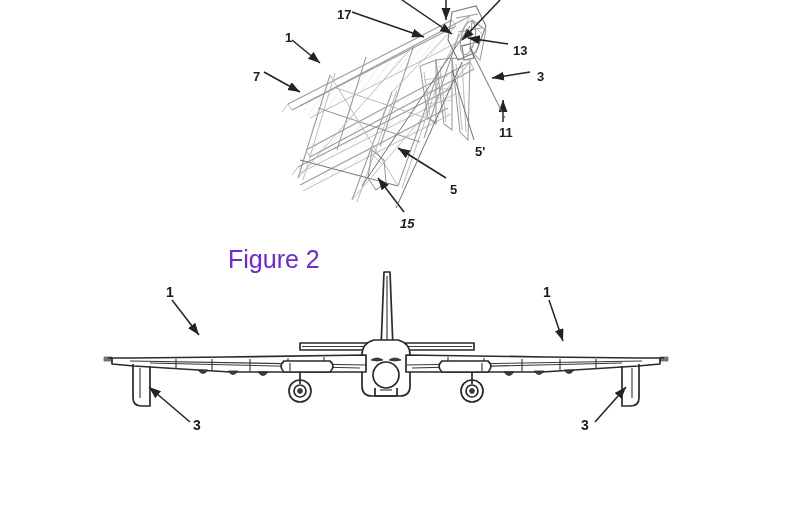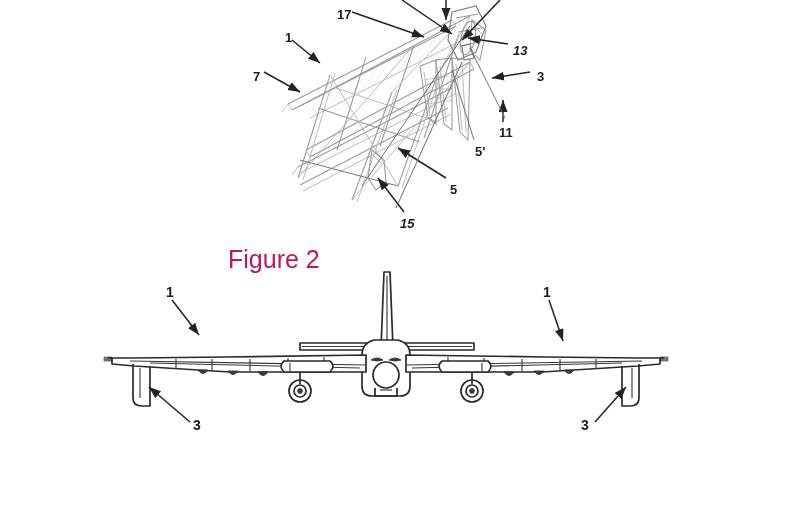--- a/index.html
+++ b/index.html
@@ -34,21 +34,21 @@
     font-weight: bold;
     color: #1c1c1c;
     white-space: nowrap;
     line-height: 1;
     user-select: none;
   }
   .fig-title {
     position: absolute;
     font-family: "Liberation Sans", sans-serif;
     font-weight: normal;
-    color: #be185d;
+    color: #6d28d9;
     white-space: nowrap;
     line-height: 1;
   }
   
   .wire      { stroke: #9a9a9a; stroke-width: 1.05; fill: none; }
   .wire-lt   { stroke: #b4b4b4; stroke-width: 0.9;  fill: none; }
   .wire-dk   { stroke: #7d7d7d; stroke-width: 1.15; fill: none; }
   .wire-hatch{ stroke: #a8a8a8; stroke-width: 0.6;  fill: none; }
   
   .leader    { stroke: #232323; stroke-width: 1.5; fill: none; }
@@ -196,21 +196,21 @@
 
         <path class="leader-sl" d="M362,186 L470,26"></path>
         <path class="leader-sl" d="M396,208 L462,62"></path>
       </g>
     </g>
   </svg>
 
   <div class="ref-label" style="left:337px; top:8px;  font-size:13px;">17</div>
   <div class="ref-label" style="left:285px; top:31px; font-size:13px;">1</div>
   <div class="ref-label" style="left:253px; top:70px; font-size:13px;">7</div>
-  <div class="ref-label" style="left:513px; top:44px; font-size:13px;font-style:italic;">13</div>
+  <div class="ref-label" style="left:513px; top:44px; font-size:13px;">13</div>
   <div class="ref-label" style="left:537px; top:70px; font-size:13px;">3</div>
   <div class="ref-label" style="left:499px; top:126px; font-size:13px;">11</div>
   <div class="ref-label" style="left:475px; top:145px; font-size:13px;">5'</div>
   <div class="ref-label" style="left:450px; top:183px; font-size:13px;">5</div>
   <div class="ref-label" style="left:400px; top:217px; font-size:13px;font-style:italic;">15</div>
 
   <div class="fig-title" style="left:228px; top:247px; font-size:25px;">Figure 2</div>
 
   <svg class="fig-svg" viewBox="0 0 800 532" xmlns="http://www.w3.org/2000/svg">
     <defs>

